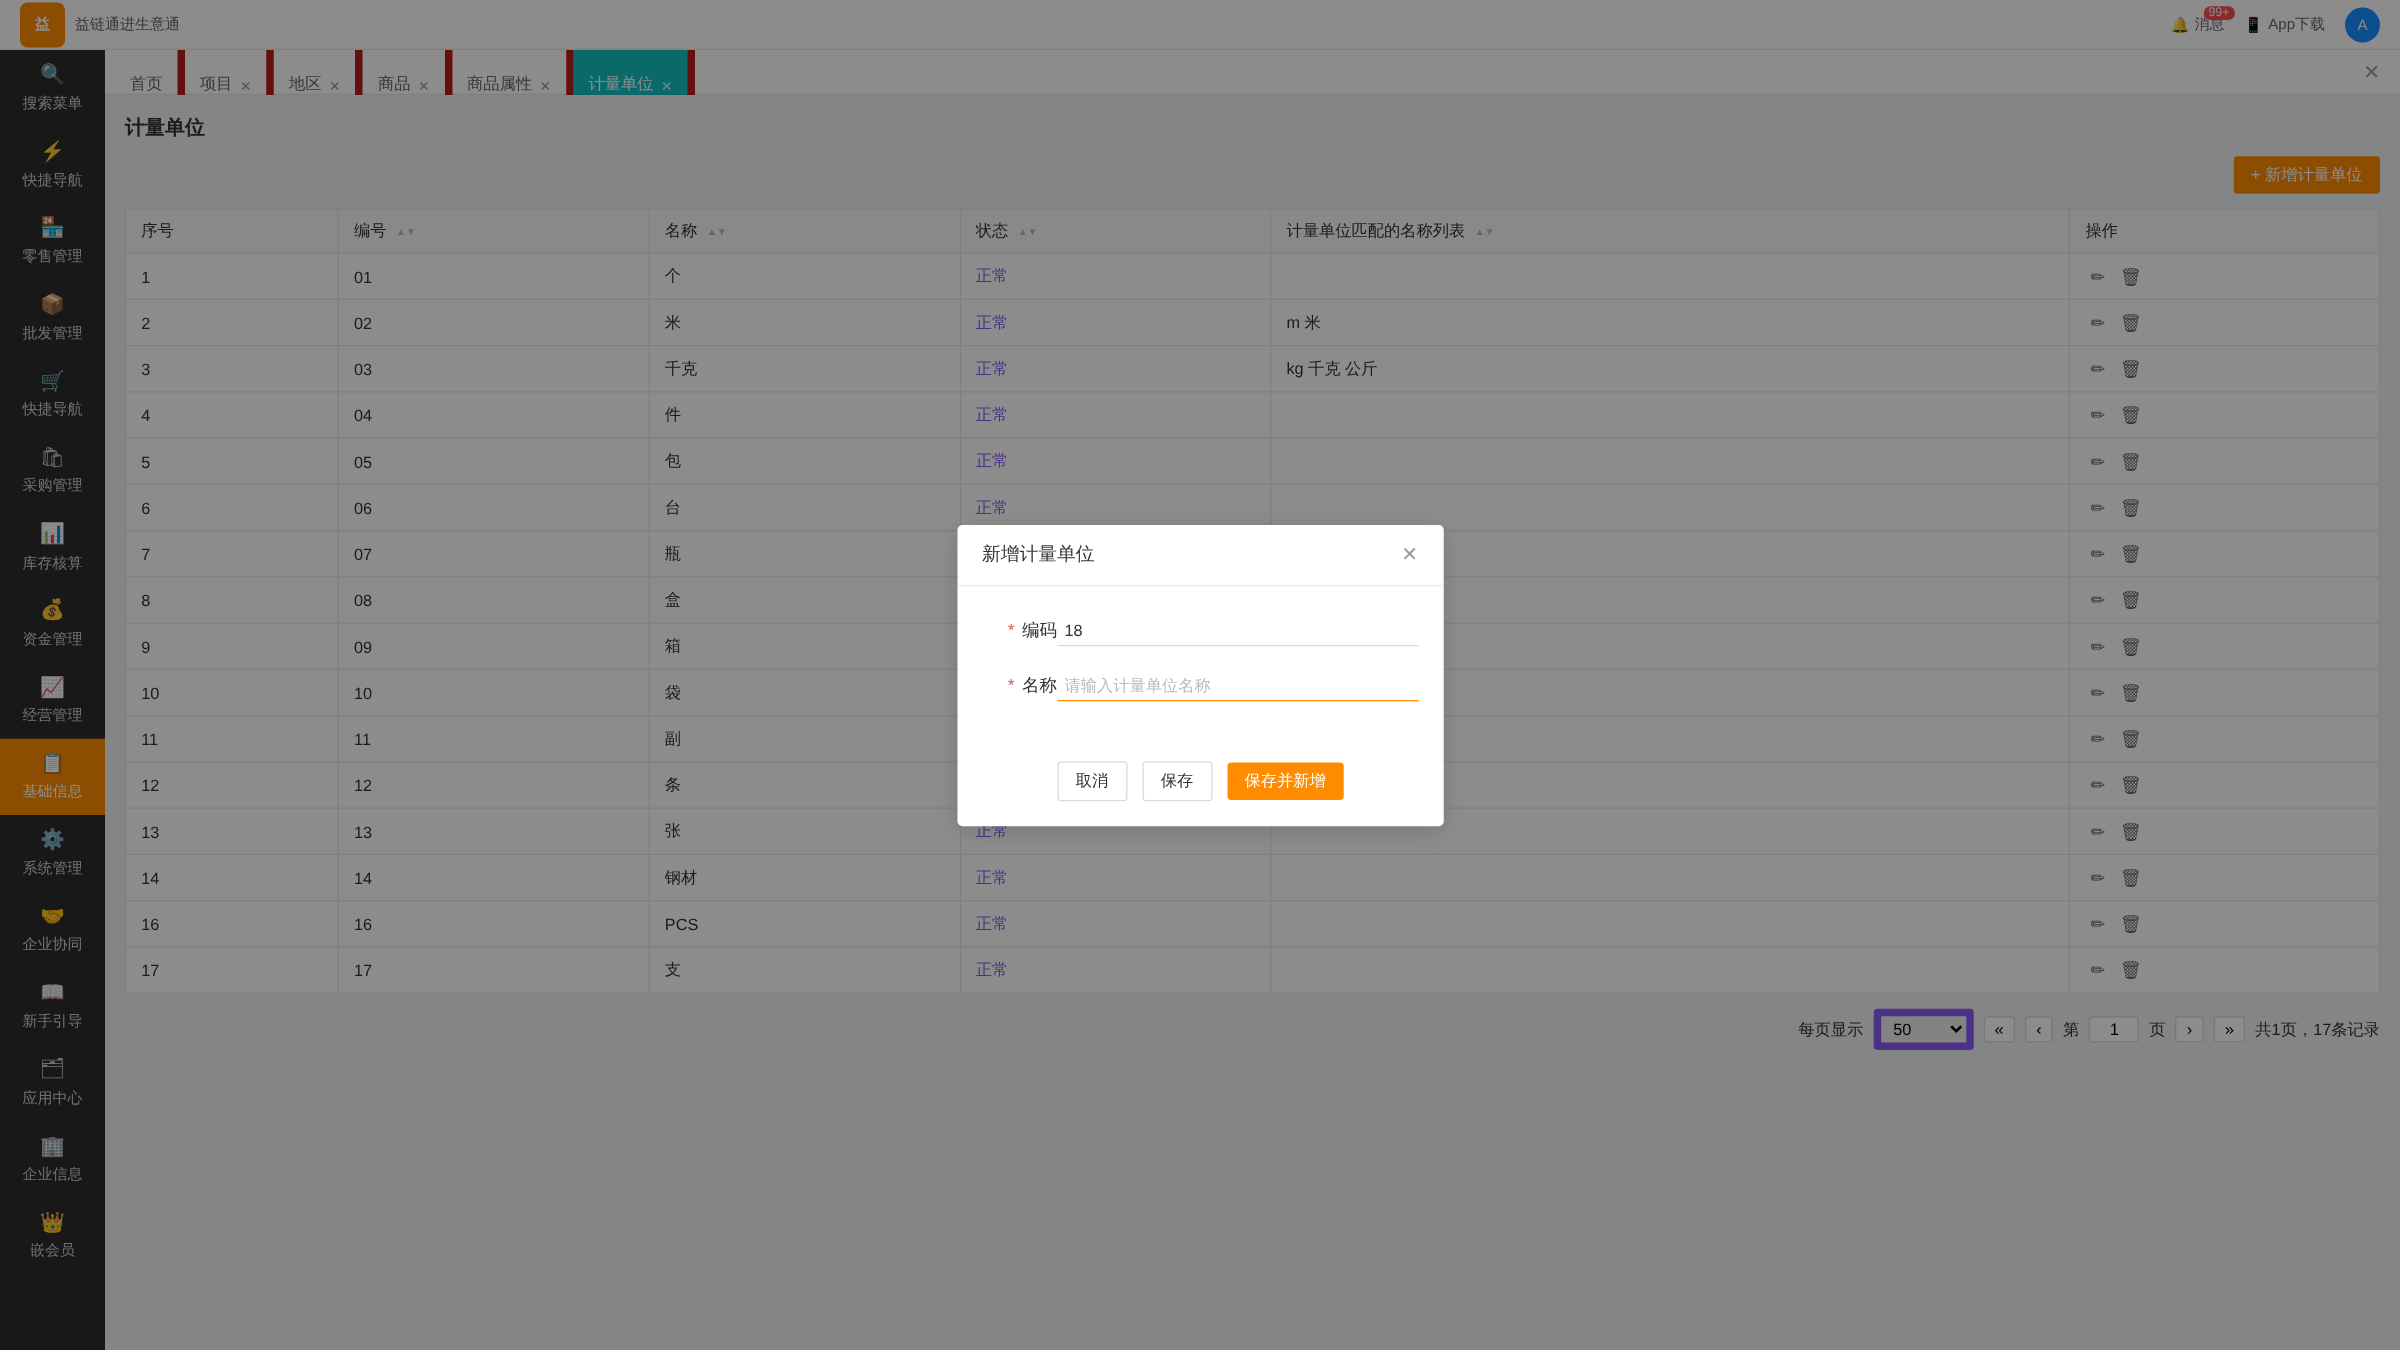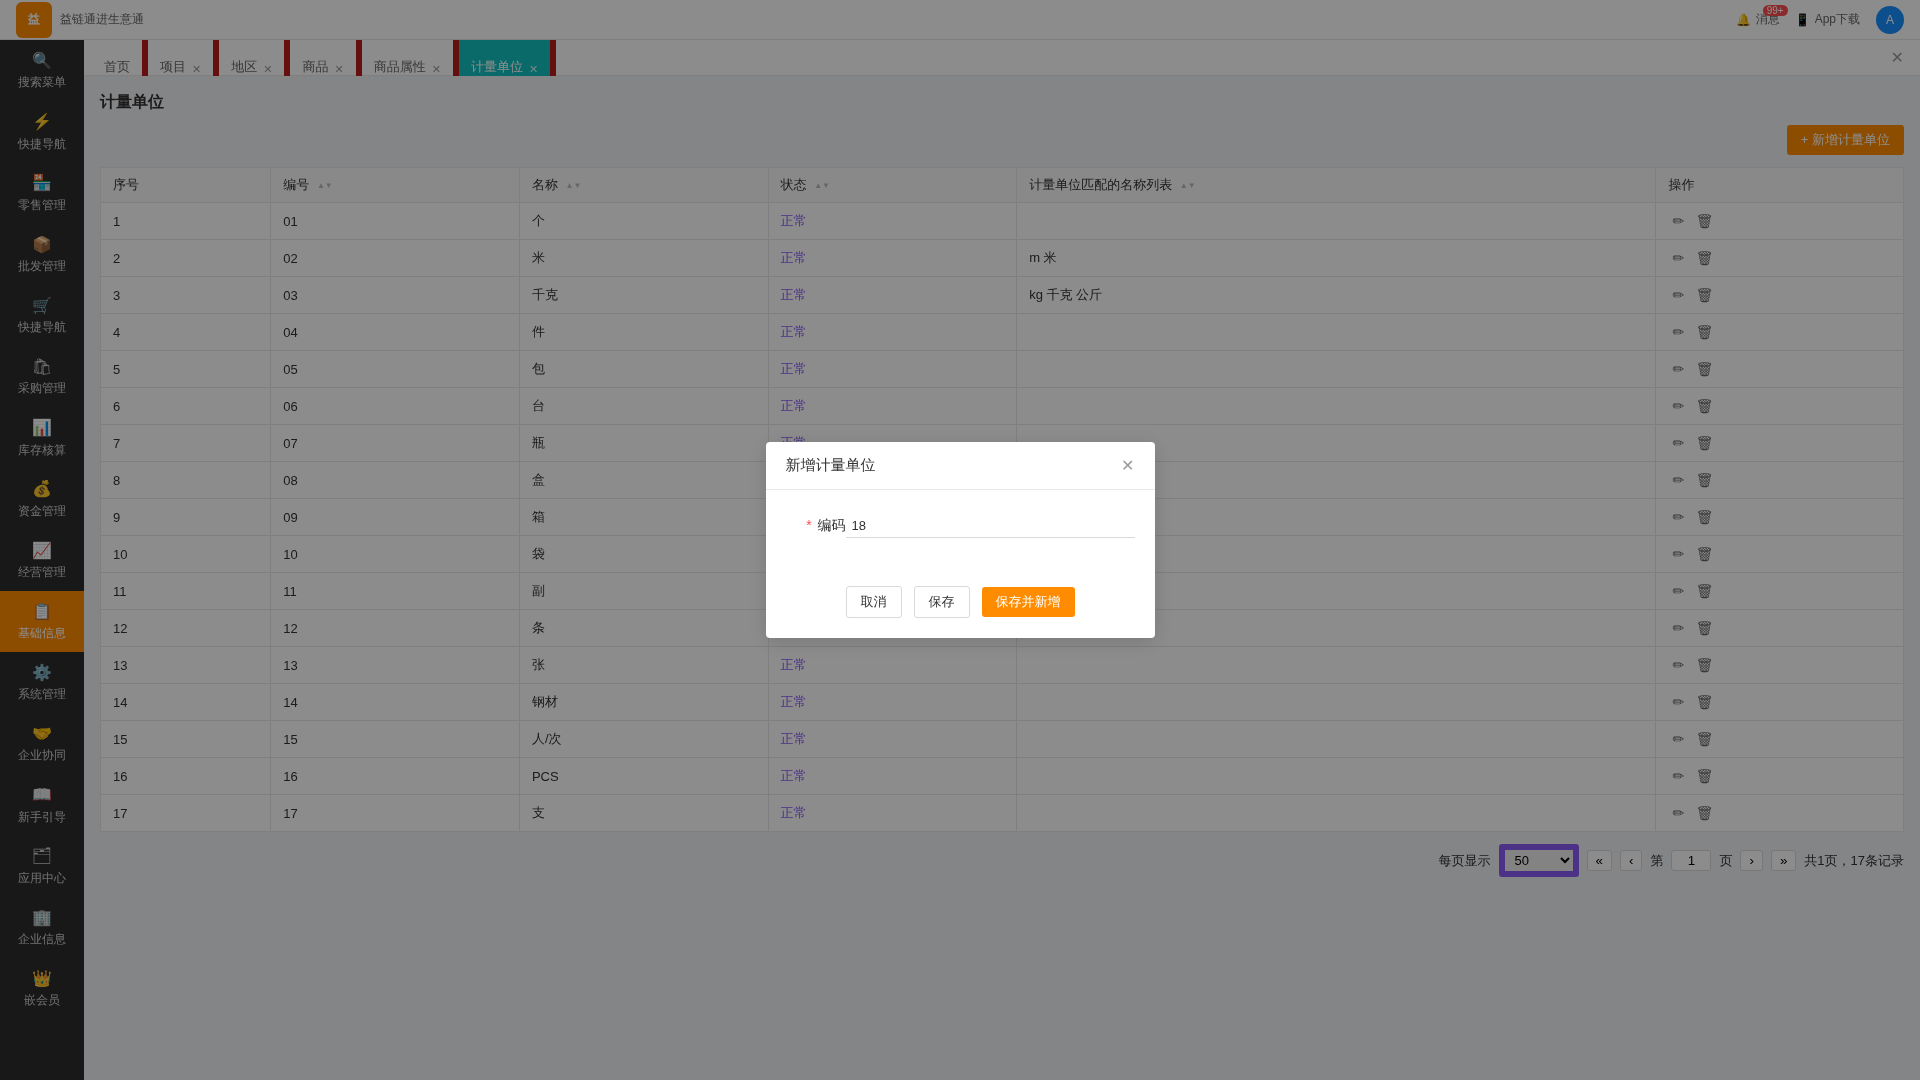--- a/index.html
+++ b/index.html
@@ -635,31 +635,20 @@
       <td>14</td>
       <td>钢材</td>
       <td><span class="status-normal">正常</span></td>
       <td></td>
       <td>
         <button class="action-btn">✏</button>
         <button class="action-btn">🗑</button>
       </td>
     </tr>
             <tr>
-      <td>15</td>
-      <td>15</td>
-      <td>人/次</td>
-      <td><span class="status-normal">正常</span></td>
-      <td></td>
-      <td>
-        <button class="action-btn">✏</button>
-        <button class="action-btn">🗑</button>
-      </td>
-    </tr>
-            <tr>
       <td>16</td>
       <td>16</td>
       <td>PCS</td>
       <td><span class="status-normal">正常</span></td>
       <td></td>
       <td>
         <button class="action-btn">✏</button>
         <button class="action-btn">🗑</button>
       </td>
     </tr>
@@ -705,20 +694,27 @@
       <button class="modal-close">✕</button>
     </div>
     <div class="modal-body">
       <div class="form-row">
         <div class="form-label">
           <span class="required">*</span>
           <span>编码</span>
         </div>
         <input type="text" class="form-input" value="18" style="">
       </div>
+      <div class="form-row">
+        <div class="form-label">
+          <span class="required">*</span>
+          <span>名称</span>
+        </div>
+        <input type="text" class="form-input highlighted" placeholder="请输入计量单位名称" style="">
+      </div>
     </div>
     <div class="modal-footer">
       <button class="btn-default">取消</button>
       <button class="btn-default">保存</button>
       <button class="btn-orange">保存并新增</button>
     </div>
   </div>
 </div>
 
 </body></html>

